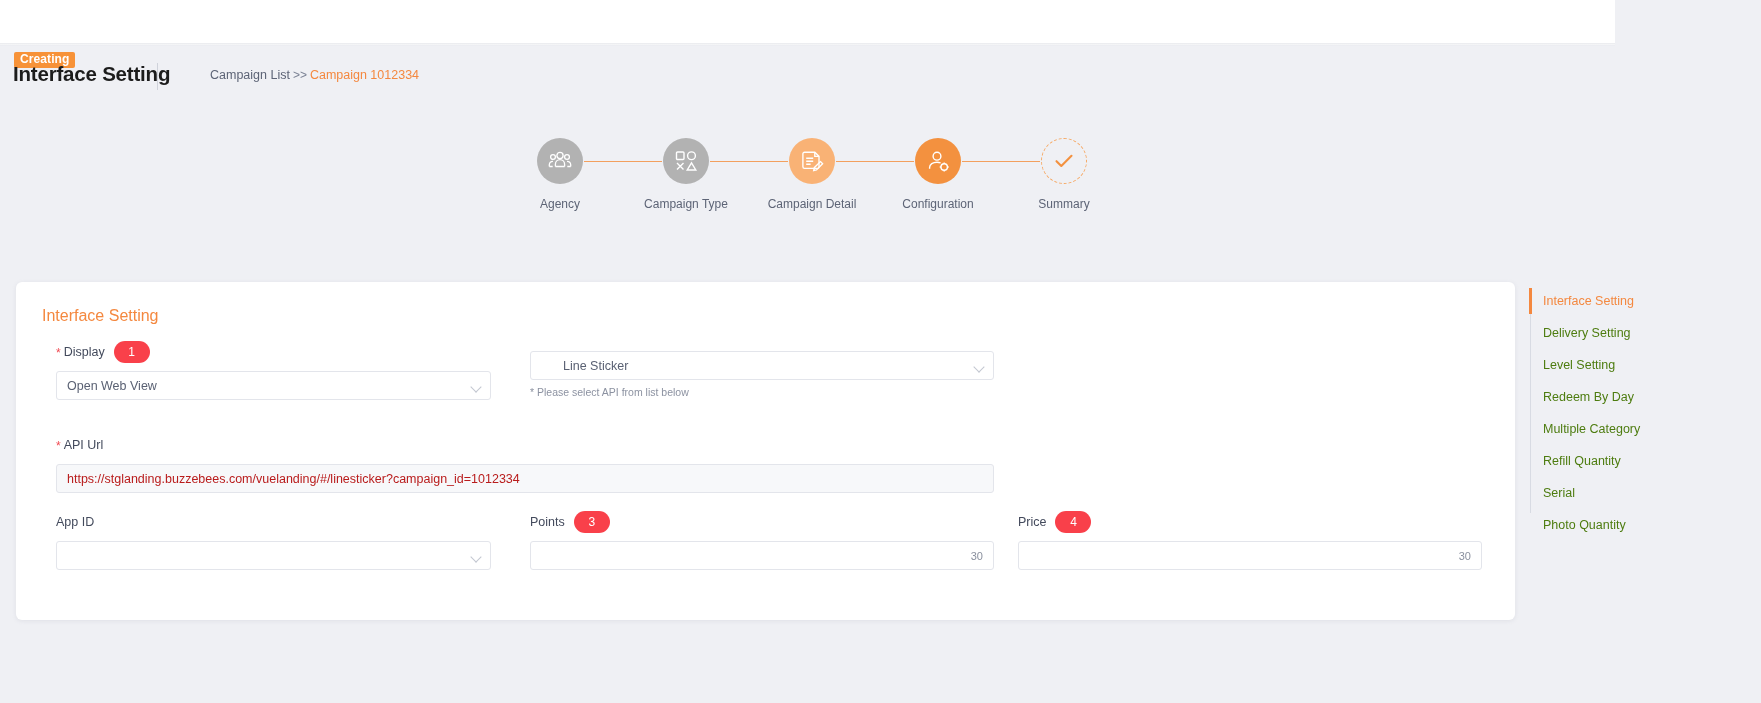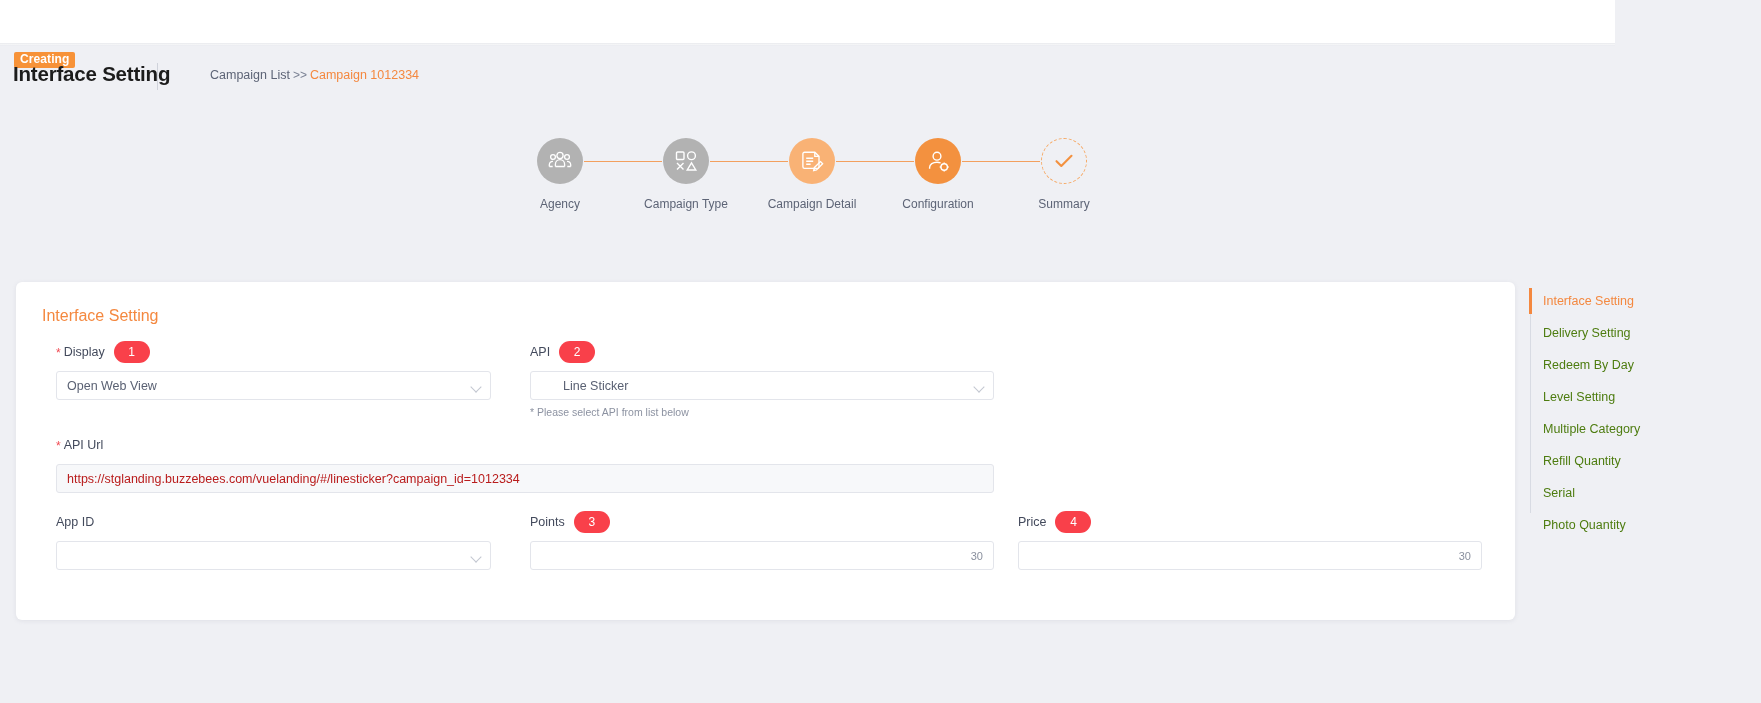--- a/index.html
+++ b/index.html
@@ -342,24 +342,20 @@
       <span>Display</span>
       <span class="num-badge">1</span>
     </div>
     <div class="input-box">
       <span>Open Web View</span>
       <span class="chev"></span>
     </div>
   </div>
 
   <div class="field" style="left:514px; top:60px; width:464px;">
-    <div class="field-label">
-      <span>API</span>
-      <span class="num-badge">2</span>
-    </div>
     <div class="input-box">
       <span class="indent">Line Sticker</span>
       <span class="chev"></span>
     </div>
     <div class="hint">* Please select API from list below</div>
   </div>
 
   <div class="field" style="left:40px; top:153px; width:938px;">
     <div class="field-label">
       <span class="req-star">*</span>
@@ -399,20 +395,20 @@
       <span class="val-right">30</span>
     </div>
   </div>
 </div>
 
 <div class="side-nav">
   <div class="side-rail"></div>
   <div id="side-nav-list">
       <div class="side-item active">Interface Setting</div>
       <div class="side-item">Delivery Setting</div>
+      <div class="side-item">Level Setting</div>
       <div class="side-item">Redeem By Day</div>
-      <div class="side-item">Level Setting</div>
       <div class="side-item">Multiple Category</div>
       <div class="side-item">Refill Quantity</div>
       <div class="side-item">Serial</div>
       <div class="side-item">Photo Quantity</div>
     </div>
 </div>
 
 </body></html>

